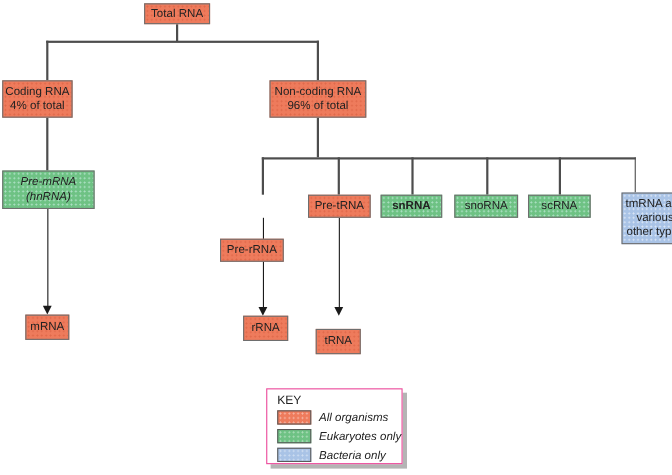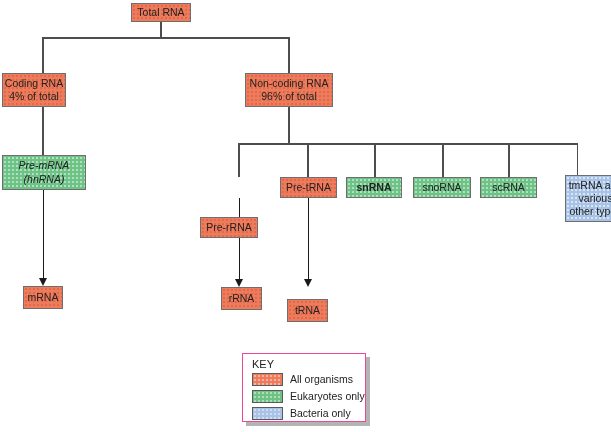--- a/index.html
+++ b/index.html
@@ -46,21 +46,21 @@
   #n-mrna    {left:23px; top:286px;width:40px;height:23px;}
   #n-rrna    {left:221px;top:287px;width:41px;height:23px;}
   #n-trna    {left:287px;top:299px;width:41px;height:23px;}
   
   .key{
     position:absolute;left:242px;top:353px;width:124px;height:69px;
     background:#fff;border:1px solid #ec4899;box-sizing:border-box;
     box-shadow:4px 4px 0 #b4b4b4;padding:4px 0 0 9px;
   }
   .key-title{font-size:11px;color:#222;margin-bottom:3px;}
-  .key-row{display:flex;align-items:flex-start;margin-bottom:4px;height:13px;}
+  .key-row{display:flex;align-items:center;margin-bottom:4px;height:13px;font-style:italic;}
   .key-swatch{
     width:31px;height:13px;border:1px solid #5a5a5a;box-sizing:border-box;
     margin-right:7px;flex:0 0 auto;
     background-image:radial-gradient(circle, rgba(255,255,255,0.45) 0.7px, transparent 1px);
     background-size:4px 4px;
   }
   .key-label{font-size:10.5px;color:#222;white-space:nowrap;}
 </style>
 </head>
 <body>

